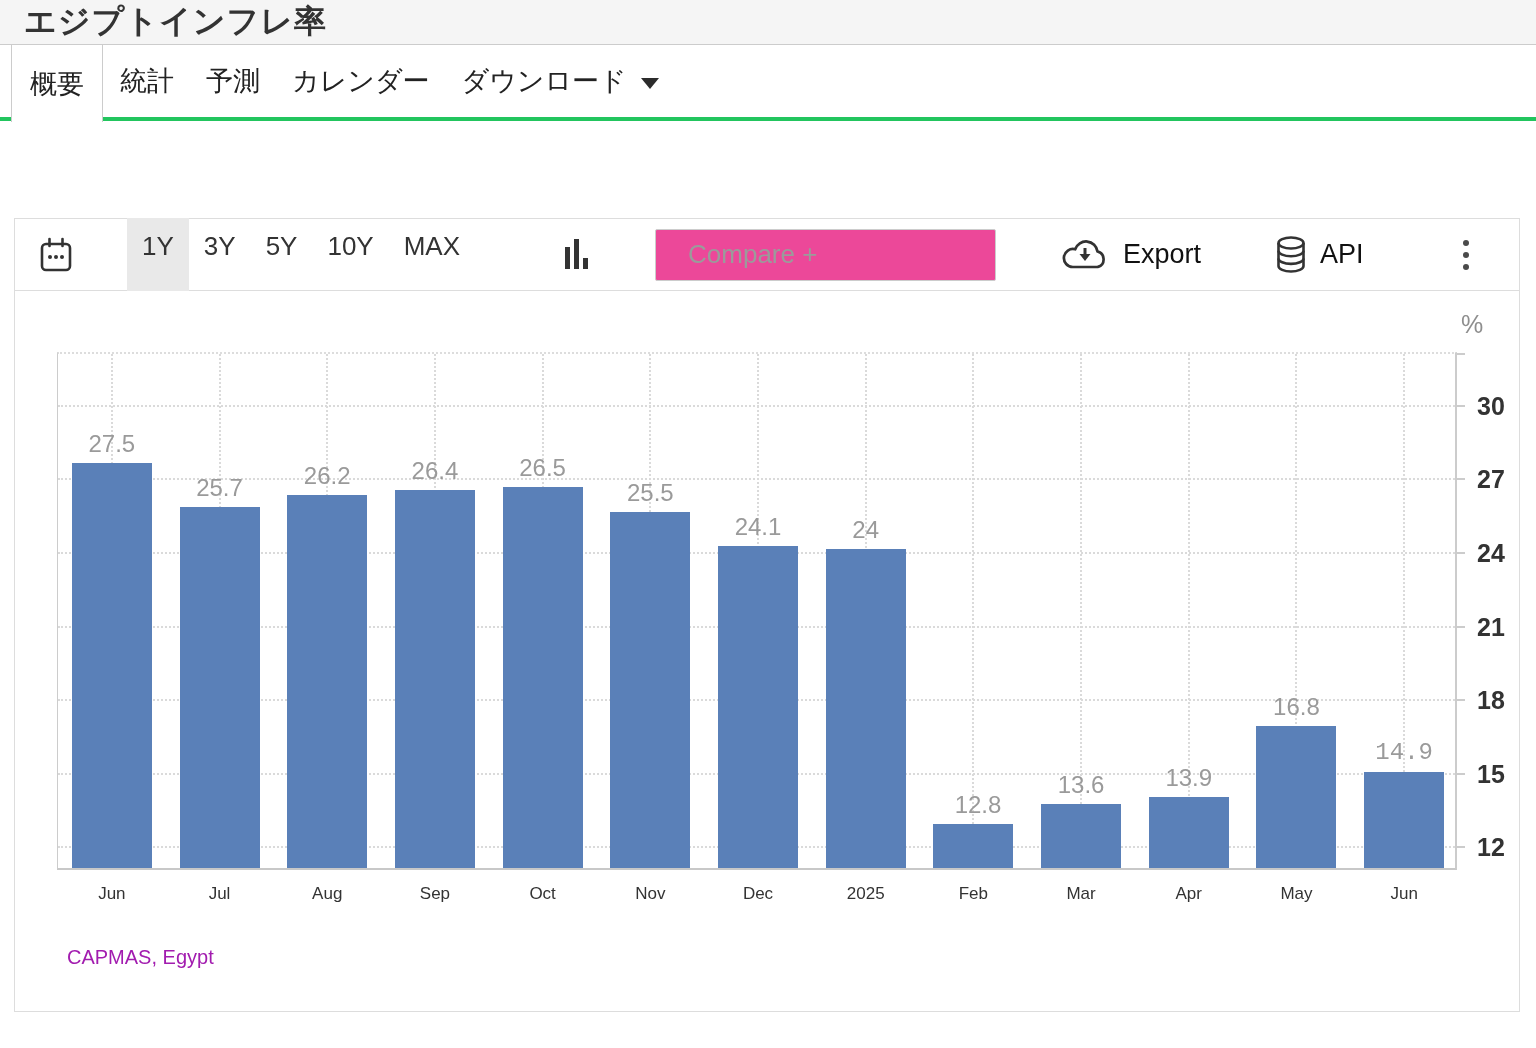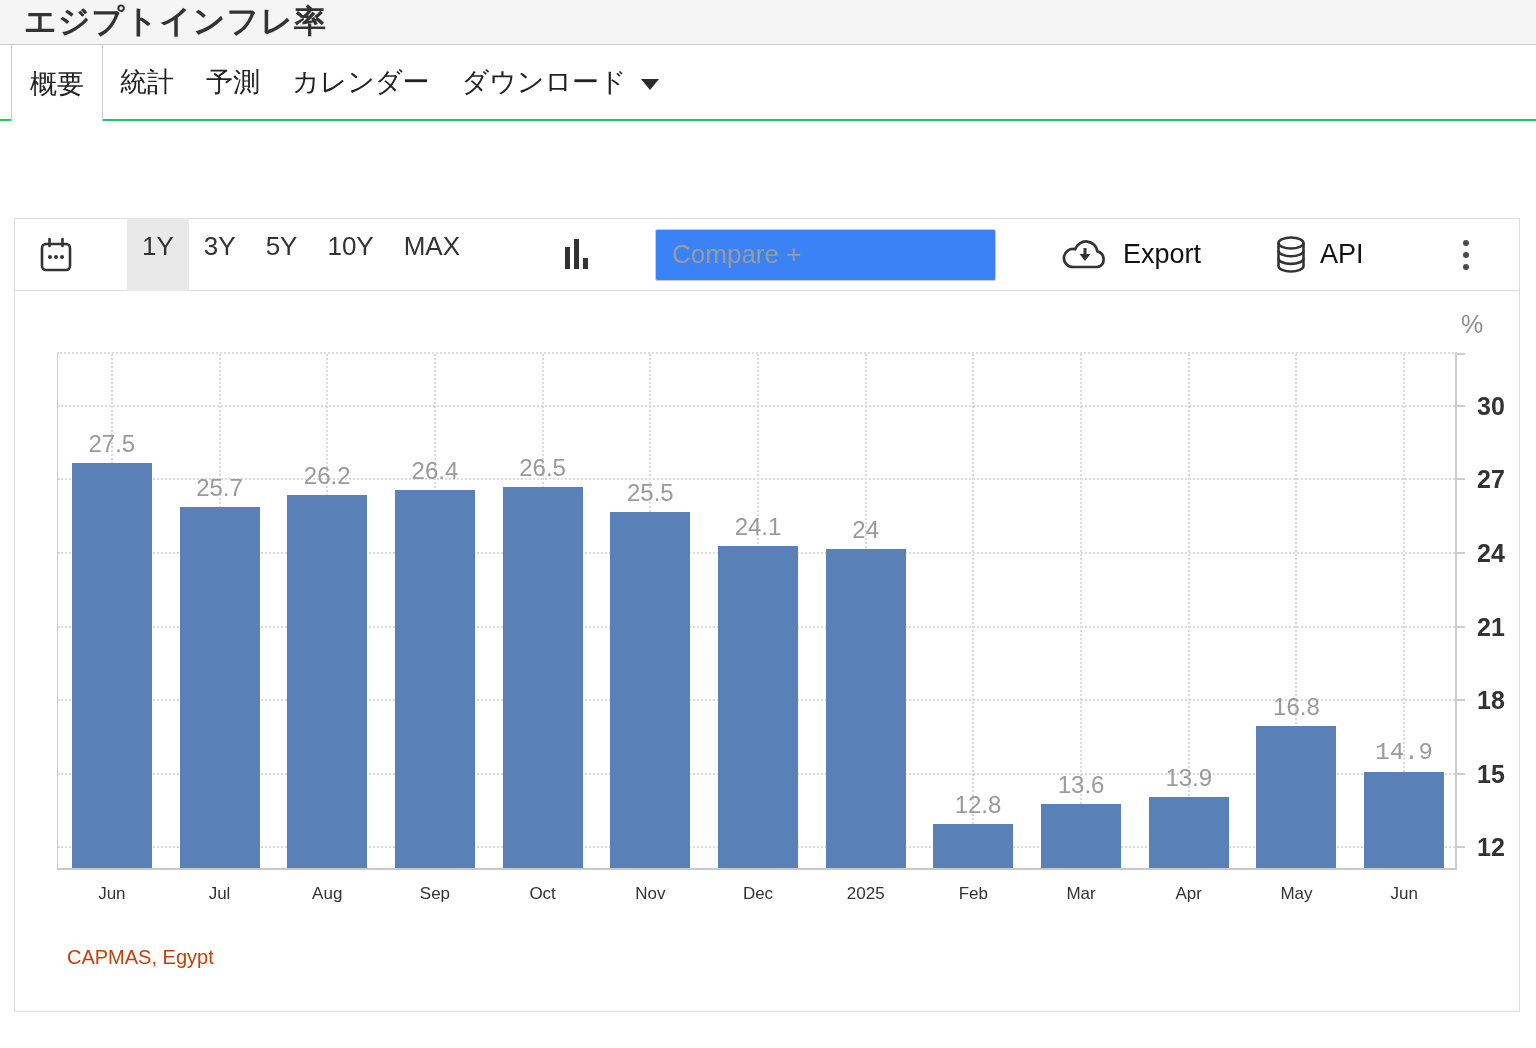--- a/index.html
+++ b/index.html
@@ -23,21 +23,21 @@
   .page-title {
     font-size: 32px;
     font-weight: bold;
     color: #333;
     letter-spacing: 1px;
   }
 
   
   .tabstrip {
     height: 76px;
-    border-bottom: 2px solid #22c55e;
+    border-bottom: 4px solid #22c55e;
     display: flex;
     align-items: stretch;
     padding-left: 11px;
     background: #fff;
   }
   .tab {
     display: flex;
     align-items: center;
     padding: 0 16px;
     font-size: 27px;
@@ -95,25 +95,25 @@
   }
   .range.active { background: #e9e9e9; }
   .ctype-btn { margin-left: 90px; }
   .compare {
     margin-left: 64px;
     width: 341px;
     height: 52px;
     border: 1px solid #ccc;
     border-radius: 2px;
     font-size: 26px;
-    padding: 0 16px;
+    padding: 0 32px;
     color: #333;
     font-family: "Liberation Sans", sans-serif;
     outline: none;
-    background: #3b82f6;
+    background: #ec4899;
   }
   .compare::placeholder { color: #9b9b9b; }
   .tool-btn {
     display: flex;
     align-items: center;
     gap: 13px;
     font-size: 27px;
     color: #111;
     cursor: pointer;
   }
@@ -193,21 +193,21 @@
     margin-left: 6px;
     top: -44px;
     font-size: 25px;
     color: #8e8e8e;
   }
   .source {
     position: absolute;
     left: 52px;
     top: 655px;
     font-size: 20px;
-    color: #c2410c;
+    color: #a21caf;
   }
   .modes {
     position: absolute;
     right: 78px;
     top: 648px;
     display: flex;
     gap: 45px;
     font-size: 24px;
   }
   .mode { color: #2b2b2b; cursor: pointer; }

